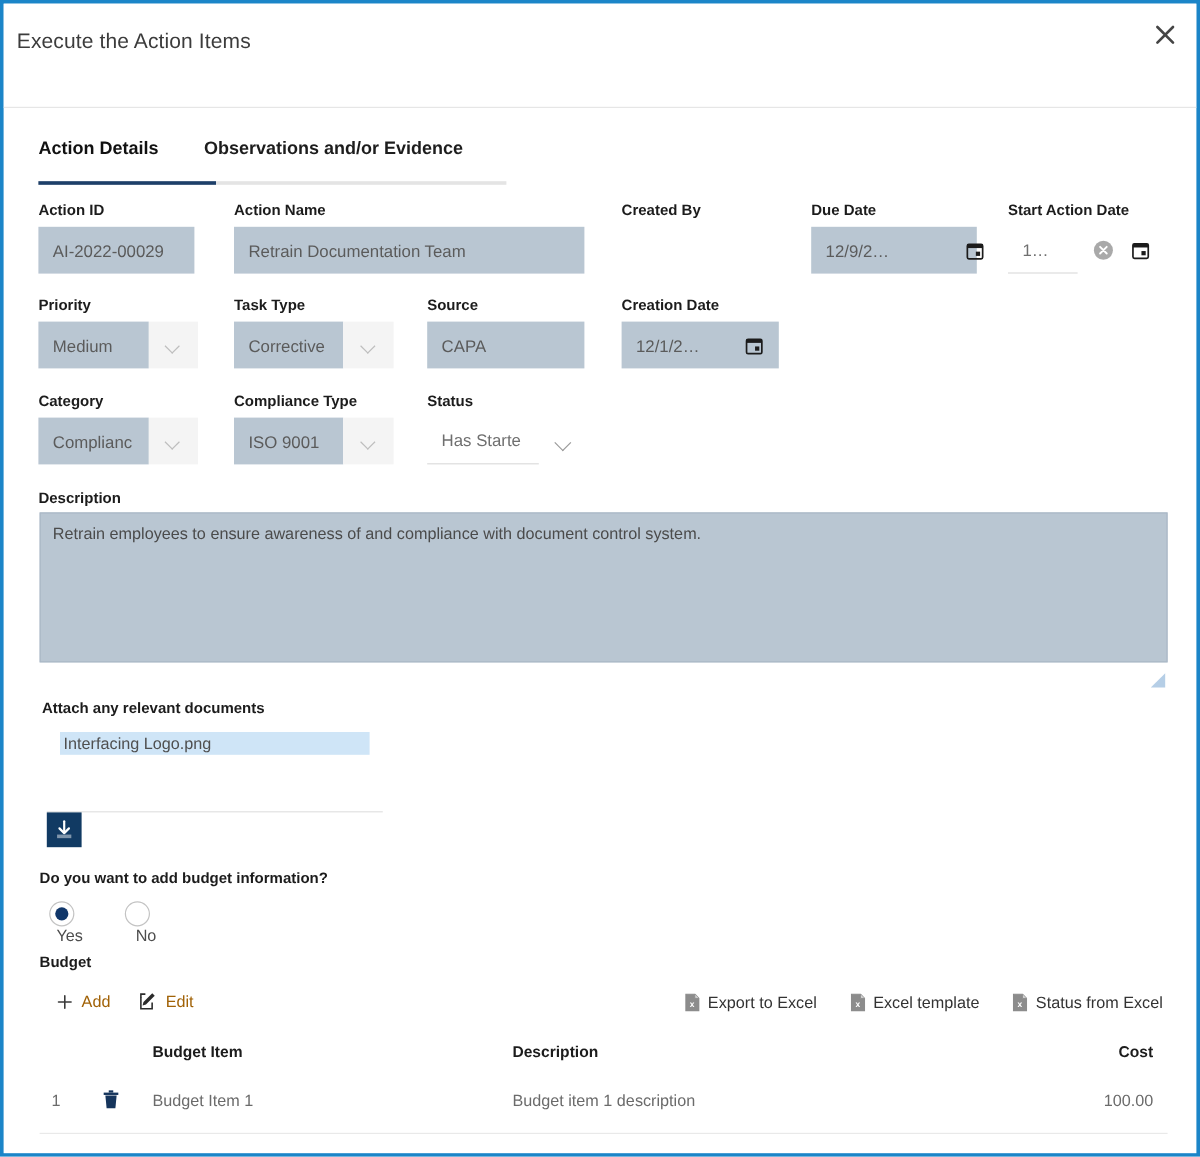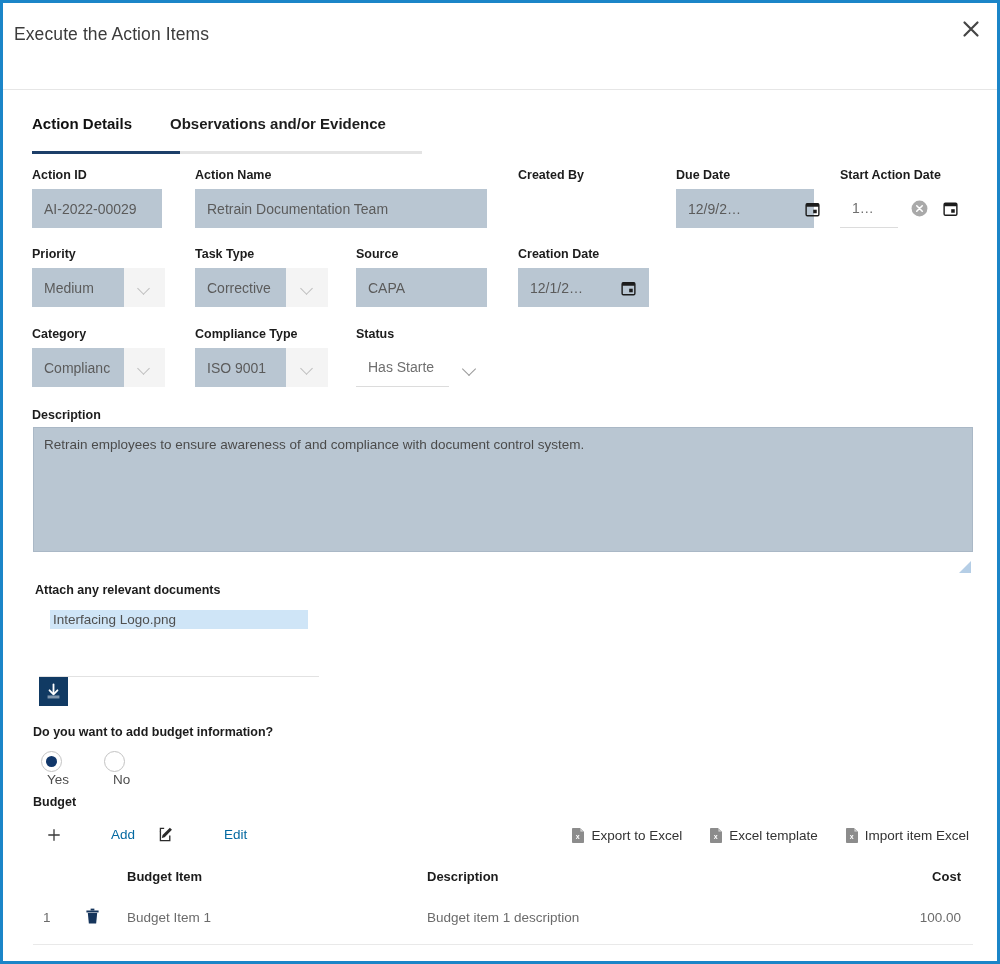--- a/index.html
+++ b/index.html
@@ -238,23 +238,22 @@
     font-size: 12.5px; font-weight: bold; color: #1c1c1c;
   }
   .budget-actions {
     position: absolute; left: 44px; top: 824px;
     display: flex; align-items: center;
   }
   .ba-btn {
     display: flex; align-items: center;
     margin-right: 24px;
     font-size: 13.5px;
-    color: #0369a1;
+    color: #a16207;
     cursor: pointer;
-    gap: 43px;
   }
   .ba-btn .glyph { margin-right: 7px; display: flex; align-items: center; }
 
   .excel-actions {
     position: absolute; right: 28px; top: 825px;
     display: flex; align-items: center;
   }
   .xl-btn {
     display: flex; align-items: flex-end;
     margin-left: 28px;
@@ -518,21 +517,21 @@
       <span>Excel template</span>
     </div>
     <div class="xl-btn">
       <span class="xlicon">
         <svg width="12" height="15" viewBox="0 0 12 15" aria-hidden="true">
           <path d="M0.5 0.5 L8 0.5 L11.5 4 L11.5 14.5 L0.5 14.5 Z" fill="#8c8c8c" stroke="#8c8c8c" stroke-width="1"></path>
           <path d="M8 0.5 L8 4 L11.5 4" fill="#d5d5d5" stroke="#8c8c8c" stroke-width="0.8"></path>
           <text x="5.8" y="11" font-size="7" fill="#ffffff" text-anchor="middle" font-family="Liberation Sans, sans-serif" font-weight="bold">x</text>
         </svg>
       </span>
-      <span>Import item Excel</span>
+      <span>Status from Excel</span>
     </div>
   </div>
 
   <div class="btable">
     <div class="bt-head">
       <div class="c-idx"></div>
       <div class="c-del"></div>
       <div class="c-item">Budget Item</div>
       <div class="c-desc">Description</div>
       <div class="c-cost">Cost</div>

